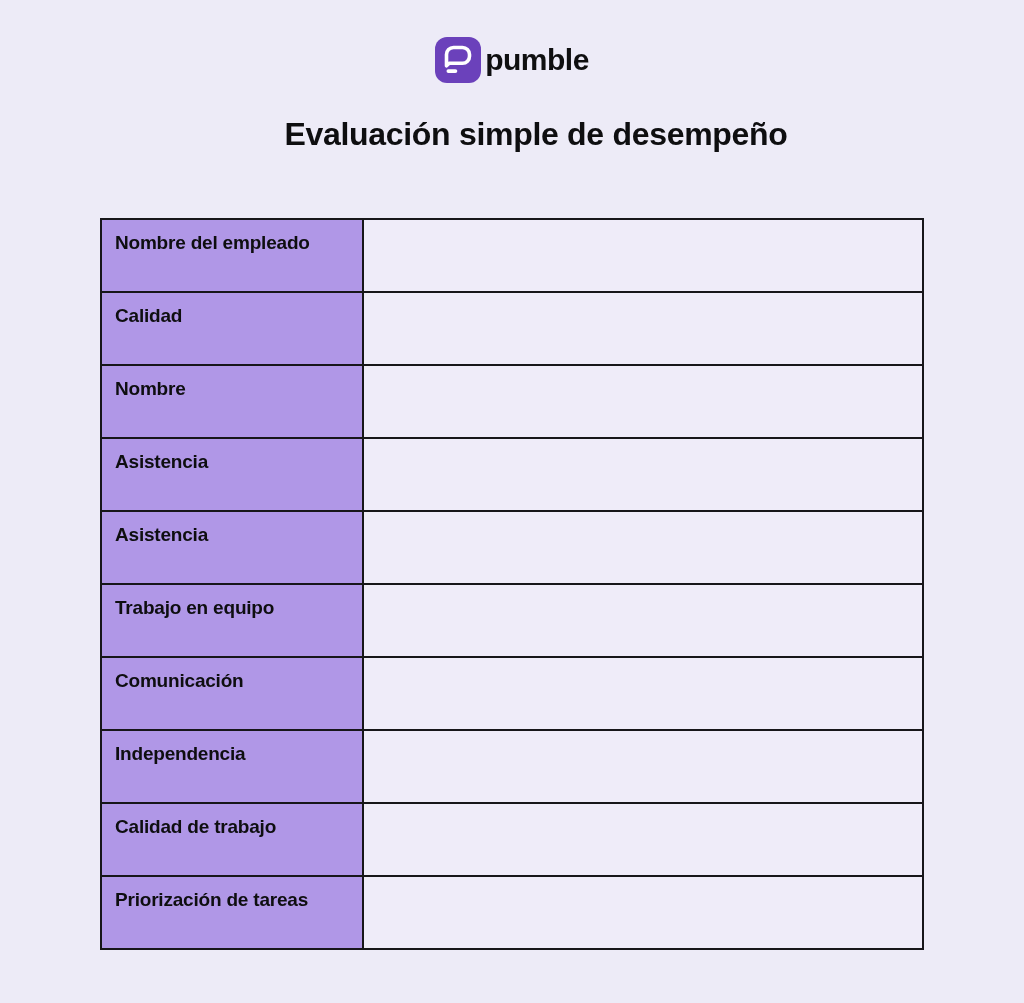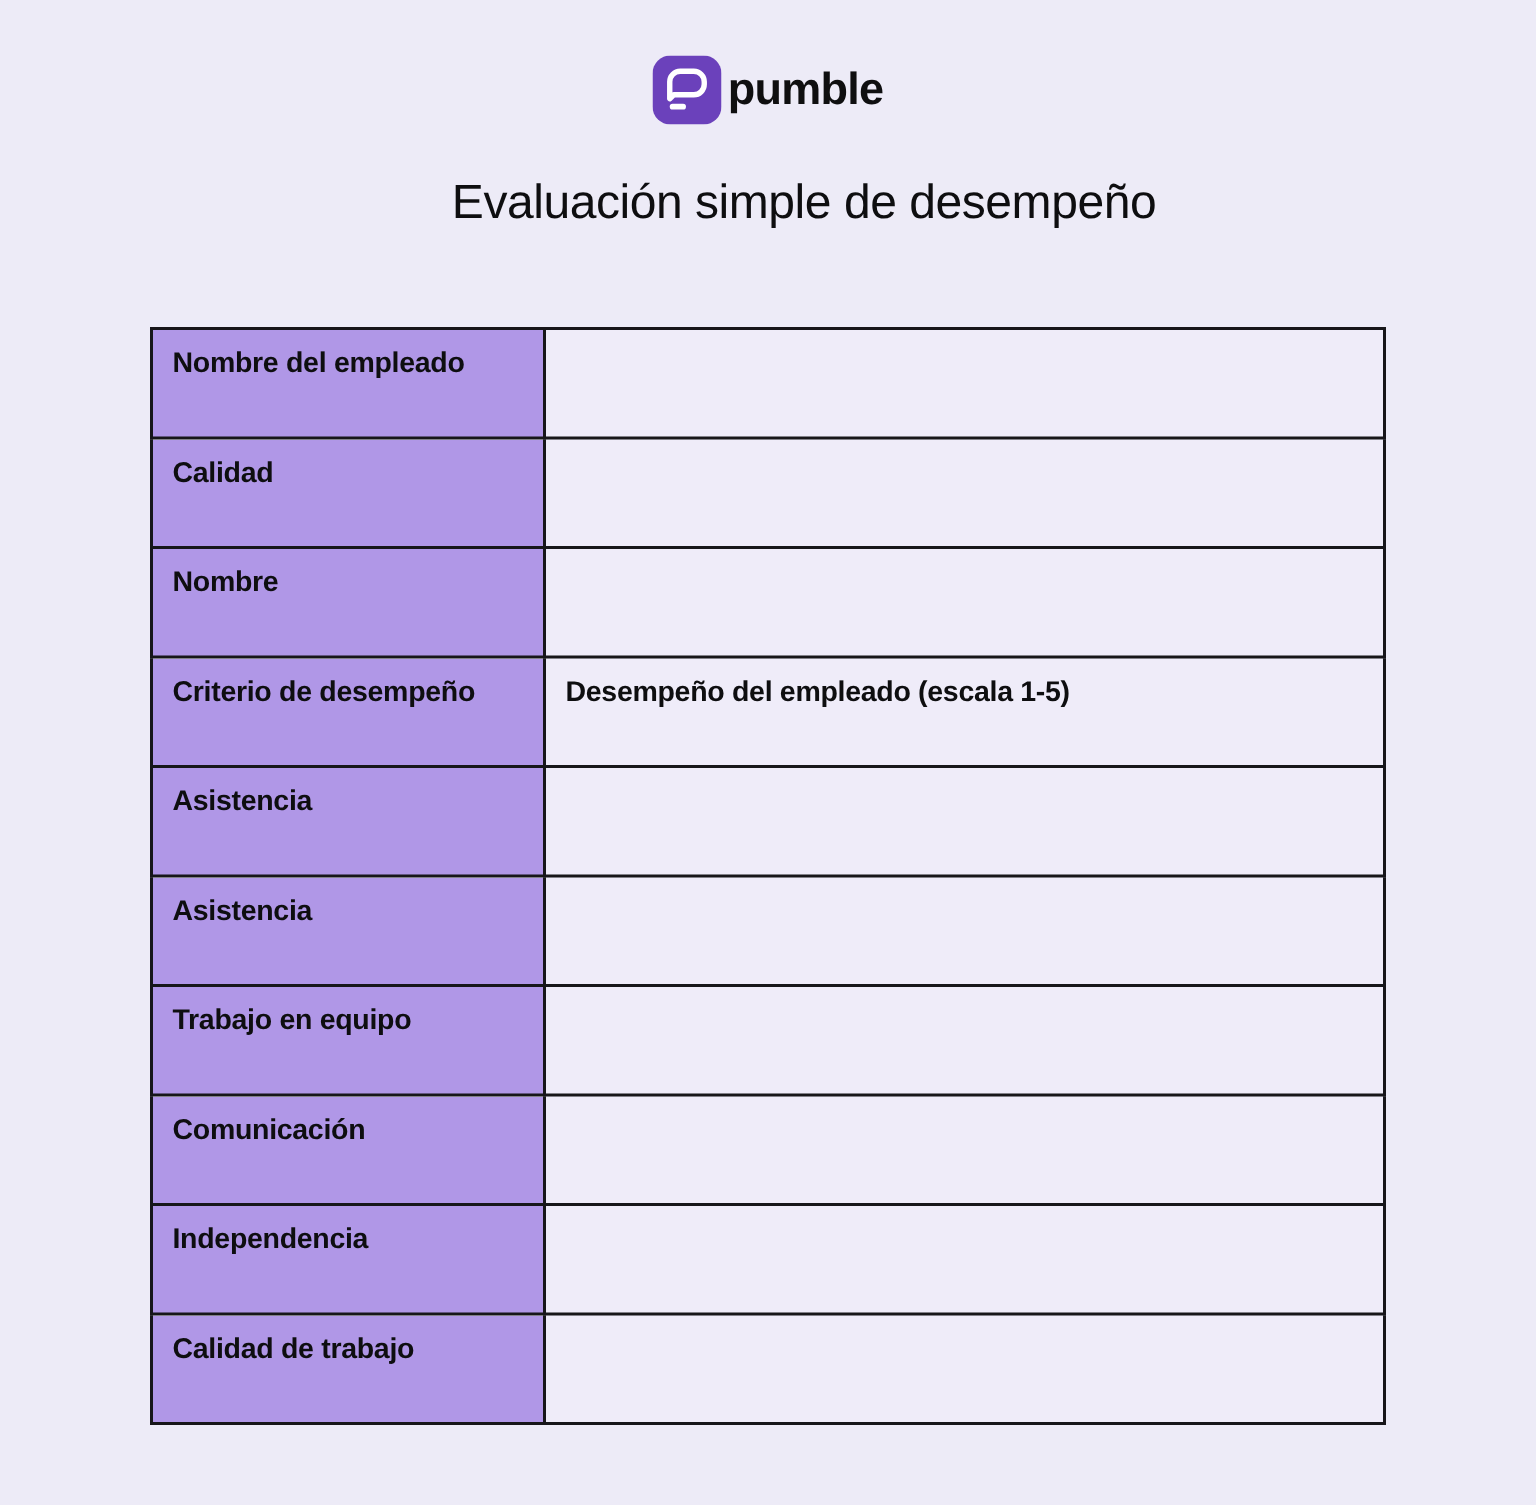--- a/index.html
+++ b/index.html
@@ -28,21 +28,21 @@
     font-size:30px;
     font-weight:700;
     letter-spacing:-0.5px;
     color:#0F0F10;
   }
   .page-title{
     position:absolute;
     top:116px;left:0;right:0;
     text-align:center;
     font-size:32px;
-    font-weight:400;
+    font-weight:700;
     letter-spacing:-0.3px;
     color:#0E0E10;
     margin-left:48px;
   }
   table.eval-table{
     position:absolute;
     top:218px;left:100px;
     width:822px;
     border-collapse:collapse;
     table-layout:fixed;
@@ -95,24 +95,20 @@
       </tr>
       <tr>
         <td class="label-cell">Calidad</td>
         <td class="value-cell"></td>
       </tr>
       <tr>
         <td class="label-cell">Nombre</td>
         <td class="value-cell"></td>
       </tr>
       <tr>
-        <td class="label-cell">Criterio de desempeño</td>
-        <td class="value-cell">Desempeño del empleado (escala 1-5)</td>
-      </tr>
-      <tr>
         <td class="label-cell">Asistencia</td>
         <td class="value-cell"></td>
       </tr>
       <tr>
         <td class="label-cell">Asistencia</td>
         <td class="value-cell"></td>
       </tr>
       <tr>
         <td class="label-cell">Trabajo en equipo</td>
         <td class="value-cell"></td>
@@ -122,14 +118,18 @@
         <td class="value-cell"></td>
       </tr>
       <tr>
         <td class="label-cell">Independencia</td>
         <td class="value-cell"></td>
       </tr>
       <tr>
         <td class="label-cell">Calidad de trabajo</td>
         <td class="value-cell"></td>
       </tr>
+      <tr>
+        <td class="label-cell">Priorización de tareas</td>
+        <td class="value-cell"></td>
+      </tr>
     </tbody>
 </table>
 
 </body></html>

